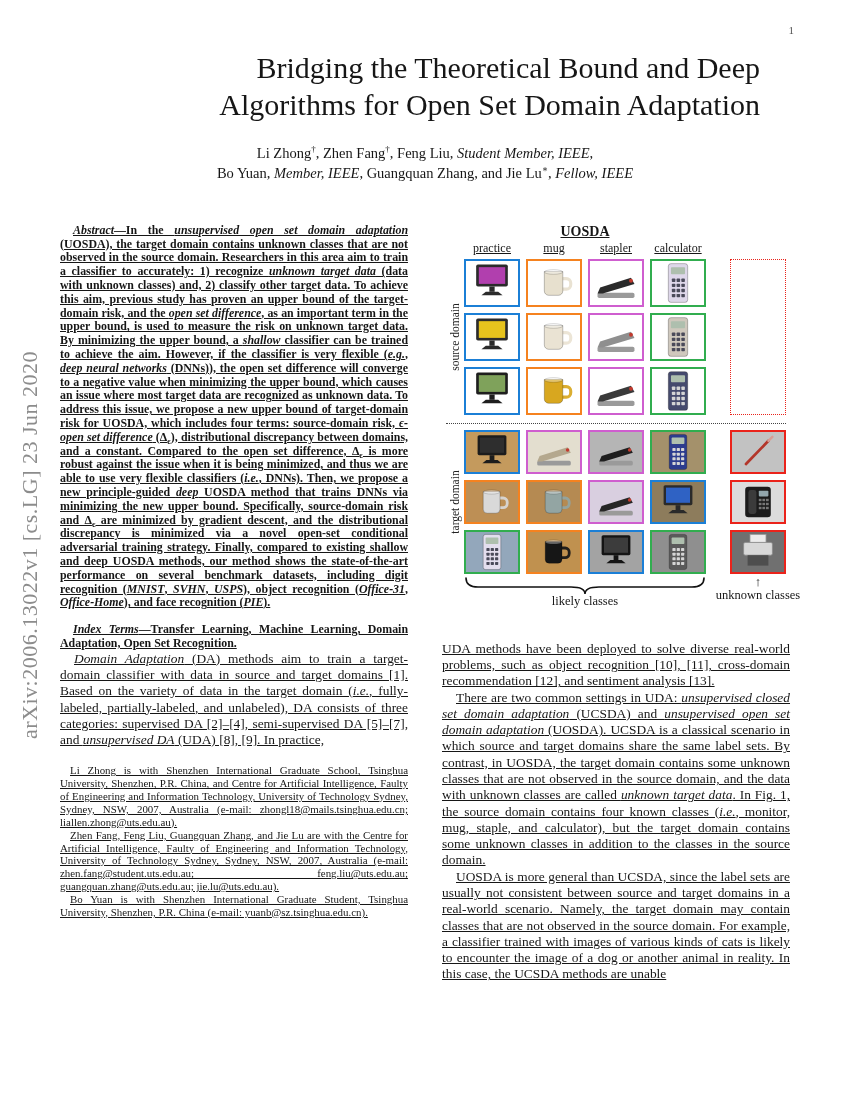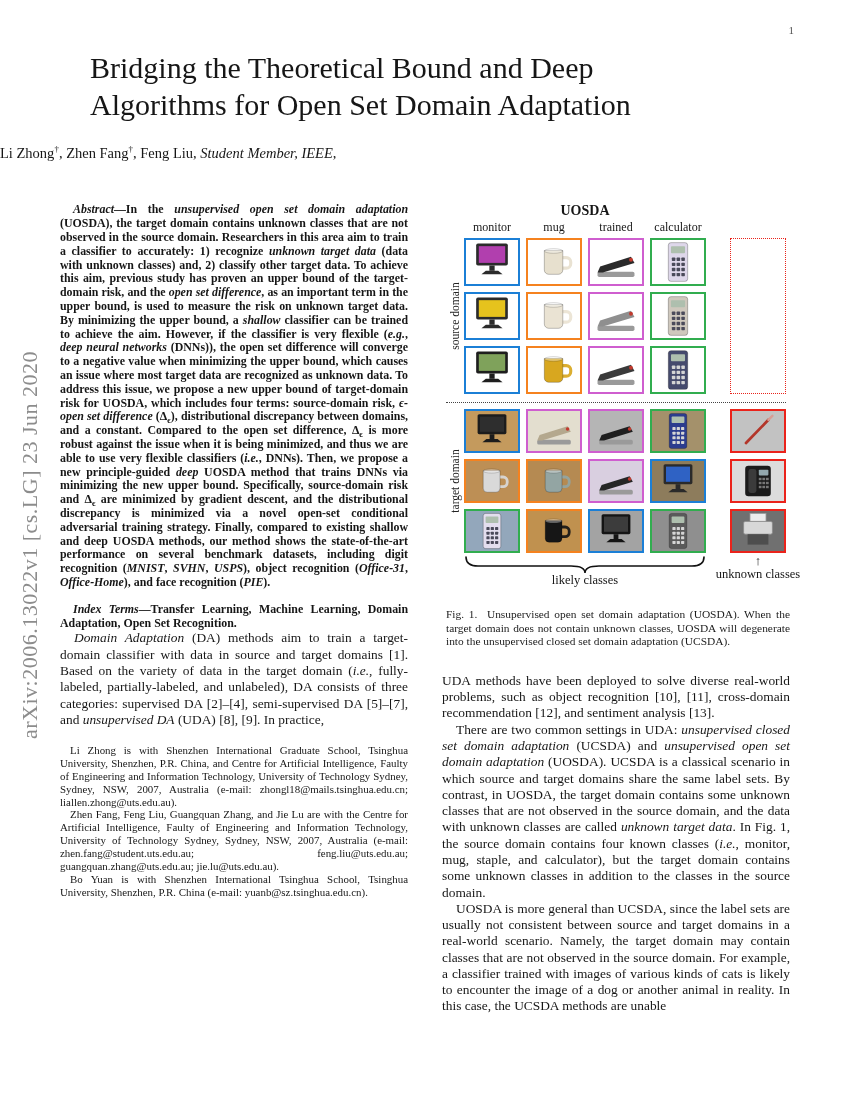--- a/index.html
+++ b/index.html
@@ -11,26 +11,26 @@
   .page-number{position:absolute; top:24px; right:56px; font-size:11px; color:#555;}
   .arxiv-banner{
     position:absolute; left:8px; top:245px; height:600px; width:44px;
     display:flex; align-items:center; justify-content:center;
   }
   .arxiv-banner span{
     transform:rotate(-90deg); white-space:nowrap;
     font-size:22px; color:#8c8c8c; letter-spacing:.5px;
   }
   .title{
-    text-align:left; font-size:30px; font-weight:400; line-height:1.22;
+    text-align:right; font-size:30px; font-weight:400; line-height:1.22;
     margin:50px 90px 0;
   }
-  .authors{ text-align:left; font-size:14.5px; line-height:1.4; margin-top:20px;}
+  .authors{ text-align:center; font-size:14.5px; line-height:1.4; margin-top:20px;}
   .authors sup{font-size:9px;}
-  .columns{ display:flex; gap:34px; margin:40px 60px 0; text-align:justify;}
+  .columns{ display:flex; gap:34px; margin:40px 60px 0; text-align:justify;text-decoration:underline;}
   .col{ flex:1; min-width:0;}
   p{margin:0;}
   sup{font-size:8.5px; line-height:0;}
   sub{font-size:8.5px; line-height:0;}
 
   .abstract, .index-terms{
     font-weight:bold; font-size:11.9px; line-height:1.16; text-indent:13px;
   }
   .index-terms{margin-top:13px;}
   .section-heading{
@@ -87,42 +87,43 @@
   <div class="page-number">1</div>
 
   <div class="arxiv-banner">
     <span>arXiv:2006.13022v1  [cs.LG]  23 Jun 2020</span>
   </div>
 
   <h1 class="title">Bridging the Theoretical Bound and Deep<br>Algorithms for Open Set Domain Adaptation</h1>
 
   <div class="authors">
     <div>Li Zhong<sup>†</sup>, Zhen Fang<sup>†</sup>, Feng Liu, <i>Student Member, IEEE</i>,</div>
+    <div>Bo Yuan, <i>Member, IEEE</i>, Guangquan Zhang, and Jie Lu<sup>∗</sup>, <i>Fellow, IEEE</i></div>
   </div>
 
   <div class="columns">
 
     <div class="col">
       <p class="abstract"><i>Abstract</i>—In the <i>unsupervised open set domain adaptation</i> (UOSDA), the target domain contains unknown classes that are not observed in the source domain. Researchers in this area aim to train a classifier to accurately: 1) recognize <i>unknown target data</i> (data with unknown classes) and, 2) classify other target data. To achieve this aim, previous study has proven an upper bound of the target-domain risk, and the <i>open set difference</i>, as an important term in the upper bound, is used to measure the risk on unknown target data. By minimizing the upper bound, a <i>shallow</i> classifier can be trained to achieve the aim. However, if the classifier is very flexible (<i>e.g.</i>, <i>deep neural networks</i> (DNNs)), the open set difference will converge to a negative value when minimizing the upper bound, which causes an issue where most target data are recognized as unknown data. To address this issue, we propose a new upper bound of target-domain risk for UOSDA, which includes four terms: source-domain risk, <i>ϵ-open set difference</i> (Δ<sub>ϵ</sub>), distributional discrepancy between domains, and a constant. Compared to the open set difference, Δ<sub>ϵ</sub> is more robust against the issue when it is being minimized, and thus we are able to use very flexible classifiers (<i>i.e.</i>, DNNs). Then, we propose a new principle-guided <i>deep</i> UOSDA method that trains DNNs via minimizing the new upper bound. Specifically, source-domain risk and Δ<sub>ϵ</sub> are minimized by gradient descent, and the distributional discrepancy is minimized via a novel open-set conditional adversarial training strategy. Finally, compared to existing shallow and deep UOSDA methods, our method shows the state-of-the-art performance on several benchmark datasets, including digit recognition (<i>MNIST</i>, <i>SVHN</i>, <i>USPS</i>), object recognition (<i>Office-31</i>, <i>Office-Home</i>), and face recognition (<i>PIE</i>).</p>
       <p class="index-terms"><i>Index Terms</i>—Transfer Learning, Machine Learning, Domain Adaptation, Open Set Recognition.</p>
       <p class="body-par"><i>Domain Adaptation</i> (DA) methods aim to train a target-domain classifier with data in source and target domains [1]. Based on the variety of data in the target domain (<i>i.e.</i>, fully-labeled, partially-labeled, and unlabeled), DA consists of three categories: supervised DA [2]–[4], semi-supervised DA [5]–[7], and <i>unsupervised DA</i> (UDA) [8], [9]. In practice,</p>
       <div class="footnotes">
         <p>Li Zhong is with Shenzhen International Graduate School, Tsinghua University, Shenzhen, P.R. China, and Centre for Artificial Intelligence, Faulty of Engineering and Information Technology, University of Technology Sydney, Sydney, NSW, 2007, Australia (e-mail: zhongl18@mails.tsinghua.edu.cn; liallen.zhong@uts.edu.au).</p>
         <p>Zhen Fang, Feng Liu, Guangquan Zhang, and Jie Lu are with the Centre for Artificial Intelligence, Faulty of Engineering and Information Technology, University of Technology Sydney, Sydney, NSW, 2007, Australia (e-mail: zhen.fang@student.uts.edu.au; feng.liu@uts.edu.au; guangquan.zhang@uts.edu.au; jie.lu@uts.edu.au).</p>
-        <p>Bo Yuan is with Shenzhen International Tsinghua School, Tsinghua University, Shenzhen, P.R. China (e-mail: yuanb@sz.tsinghua.edu.cn).</p>
+        <p>Bo Yuan is with Shenzhen International Graduate Student, Tsinghua University, Shenzhen, P.R. China (e-mail: yuanb@sz.tsinghua.edu.cn).</p>
       </div>
     </div>
 
     <div class="col">
       <div class="fig">
         <div class="fig-title">UOSDA</div>
         <div class="fig-col-labels">
-          <span>monitor</span>
+          <span>practice</span>
           <span>mug</span>
-          <span>trained</span>
+          <span>stapler</span>
           <span>calculator</span>
         </div>
 
         <div class="fig-block">
           <div class="side-label">
             <span>source domain</span>
           </div>
           <div class="known-grid" id="source-grid">
               <div class="cell" style="border-color: rgb(27, 127, 214); background: rgb(255, 255, 255);">
                 <svg viewBox="0 0 56 50">
@@ -414,21 +415,20 @@
           <svg class="brace" width="242" height="20" viewBox="0 0 242 20">
             <path d="M2 1 Q2 10 14 10 L107 10 Q121 10 121 17 Q121 10 135 10 L228 10 Q240 10 240 1" fill="none" stroke="#111" stroke-width="1.6" stroke-linecap="round"></path>
           </svg>
           <div class="known-label">likely classes</div>
           <div class="unknown-wrap">
             <div class="arrow">↑</div>
             <div class="u-label">unknown classes</div>
           </div>
         </div>
 
-        <div class="fig-caption">Fig. 1.&nbsp;&nbsp;Unsupervised open set domain adaptation (UOSDA). When the target domain does not contain unknown classes, UOSDA will degenerate into the unsupervised closed set domain adaptation (UCSDA).</div>
       </div>
 
       <div class="rc-body">
         <p class="body-par noindent">UDA methods have been deployed to solve diverse real-world problems, such as object recognition [10], [11], cross-domain recommendation [12], and sentiment analysis [13].</p>
         <p class="body-par">There are two common settings in UDA: <i>unsupervised closed set domain adaptation</i> (UCSDA) and <i>unsupervised open set domain adaptation</i> (UOSDA). UCSDA is a classical scenario in which source and target domains share the same label sets. By contrast, in UOSDA, the target domain contains some unknown classes that are not observed in the source domain, and the data with unknown classes are called <i>unknown target data</i>. In Fig. 1, the source domain contains four known classes (<i>i.e.</i>, monitor, mug, staple, and calculator), but the target domain contains some unknown classes in addition to the classes in the source domain.</p>
         <p class="body-par">UOSDA is more general than UCSDA, since the label sets are usually not consistent between source and target domains in a real-world scenario. Namely, the target domain may contain classes that are not observed in the source domain. For example, a classifier trained with images of various kinds of cats is likely to encounter the image of a dog or another animal in reality. In this case, the UCSDA methods are unable</p>
       </div>
     </div>
   </div>
 </div>

